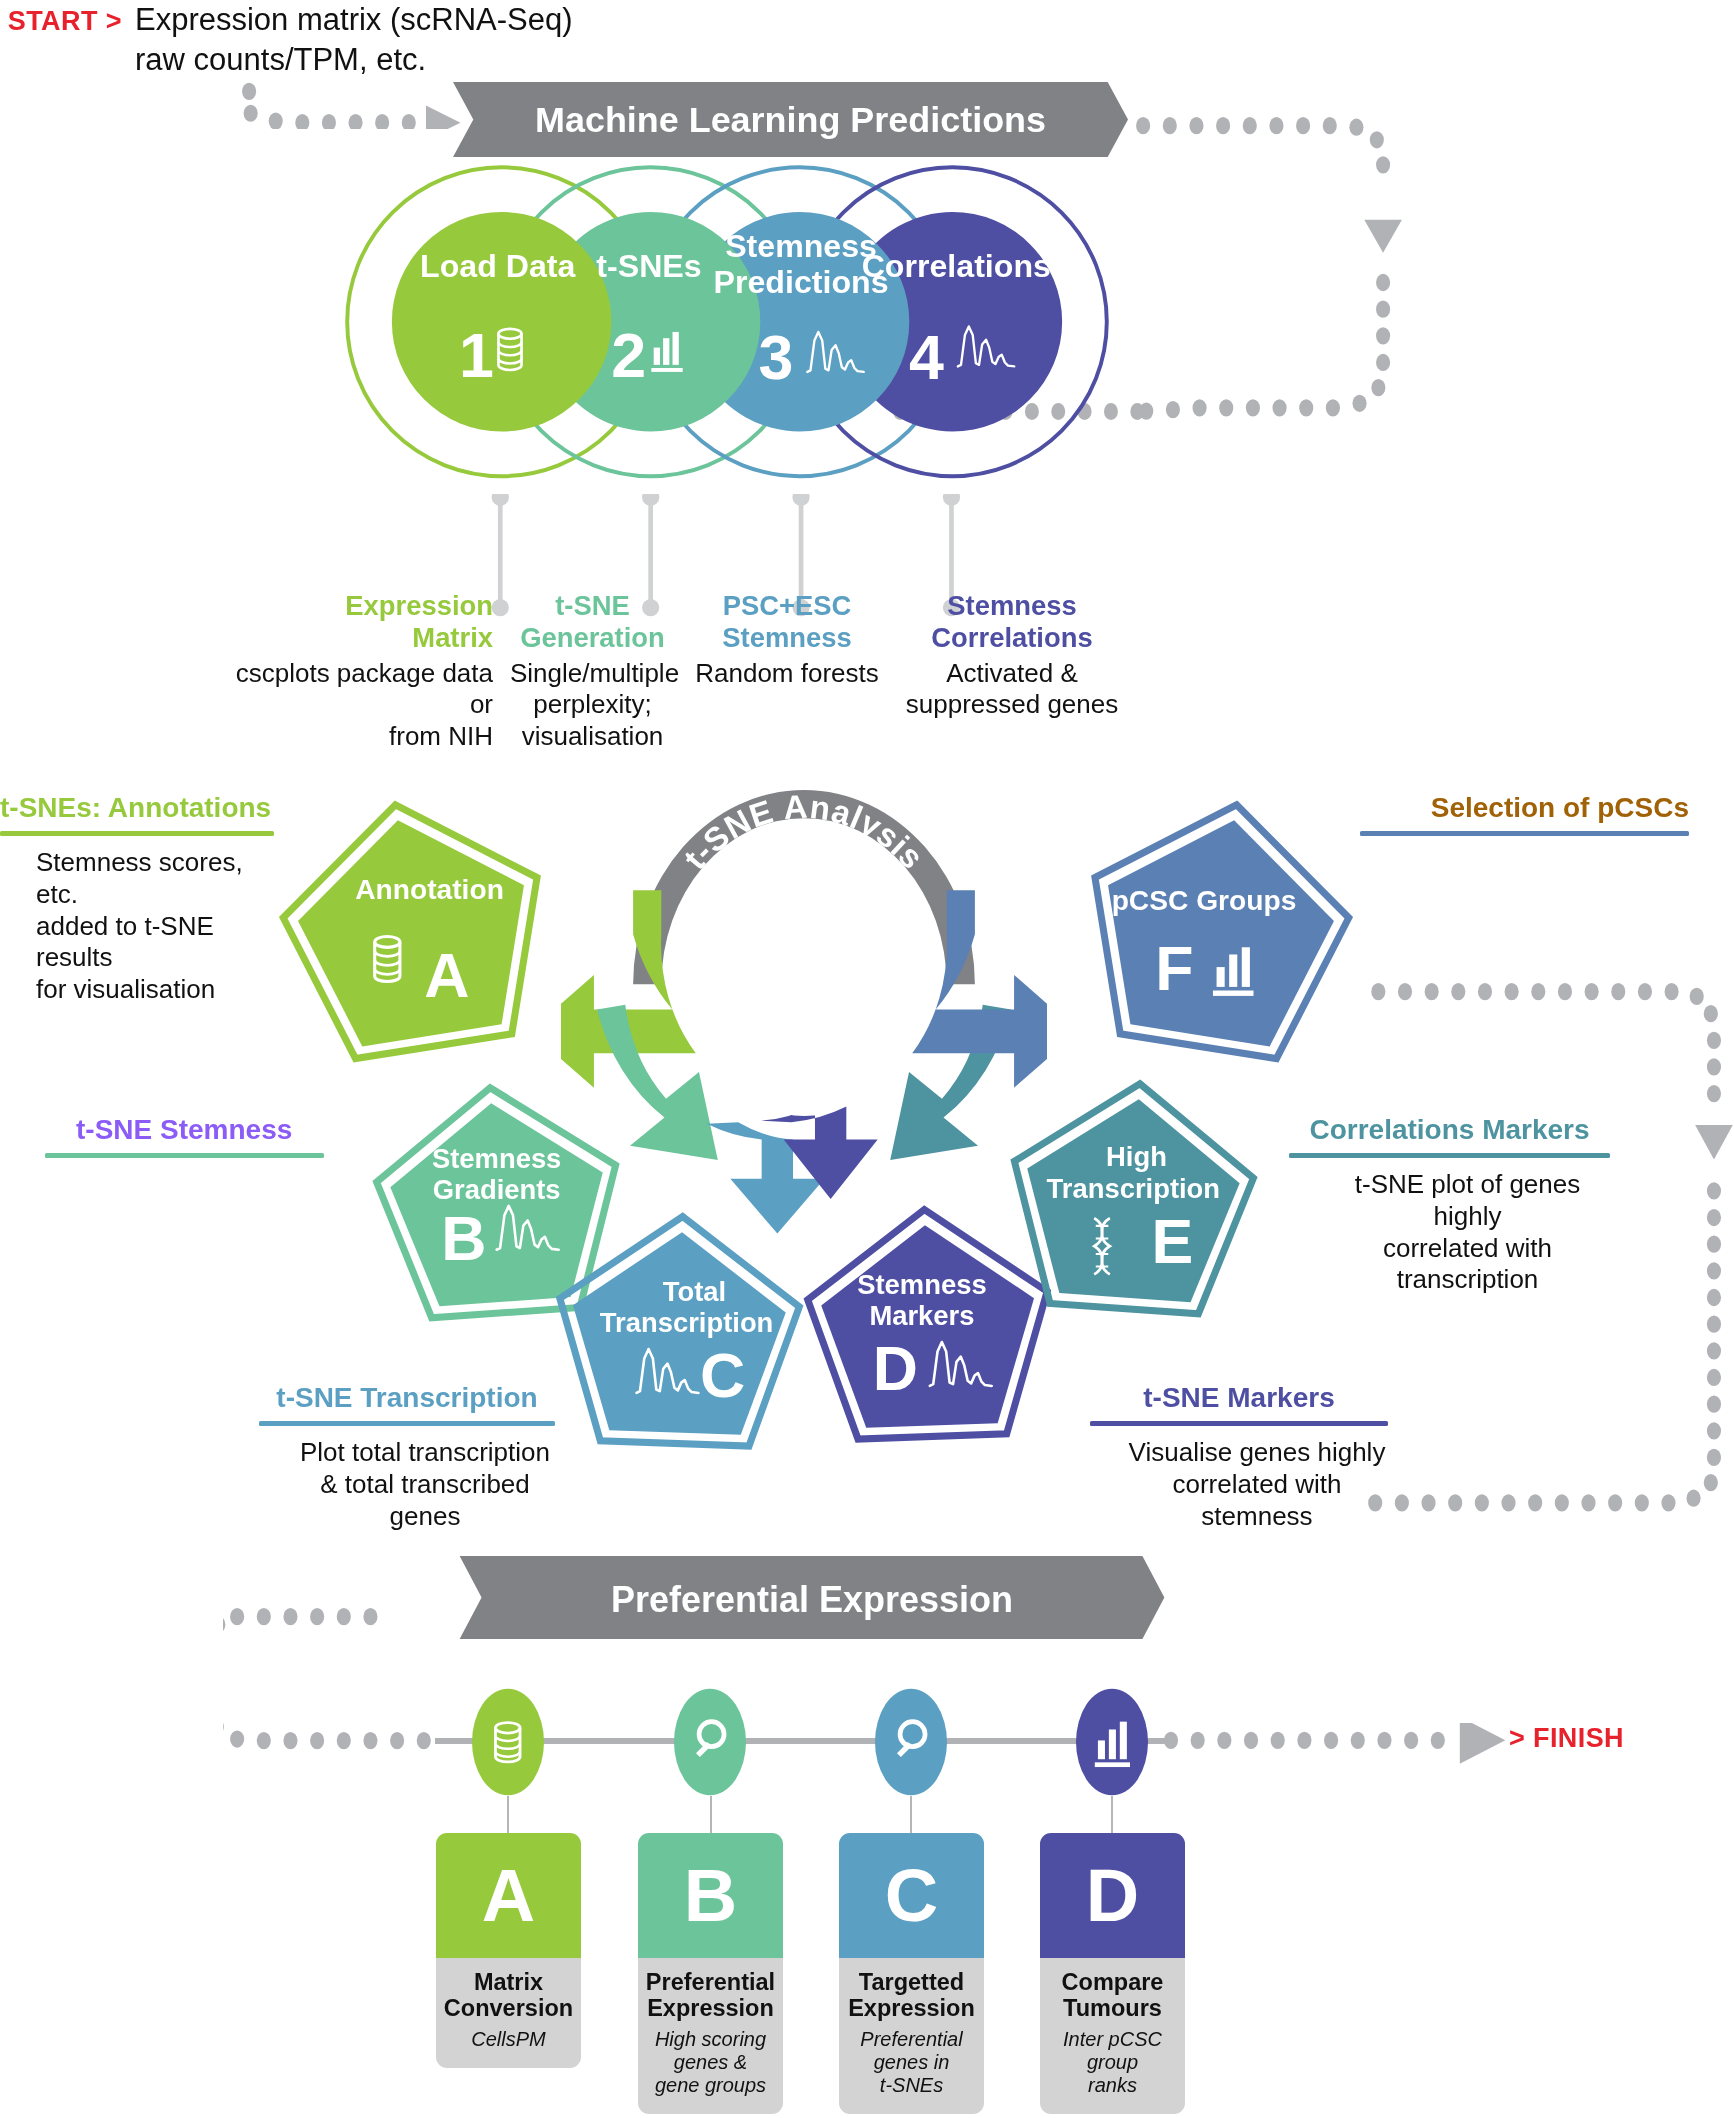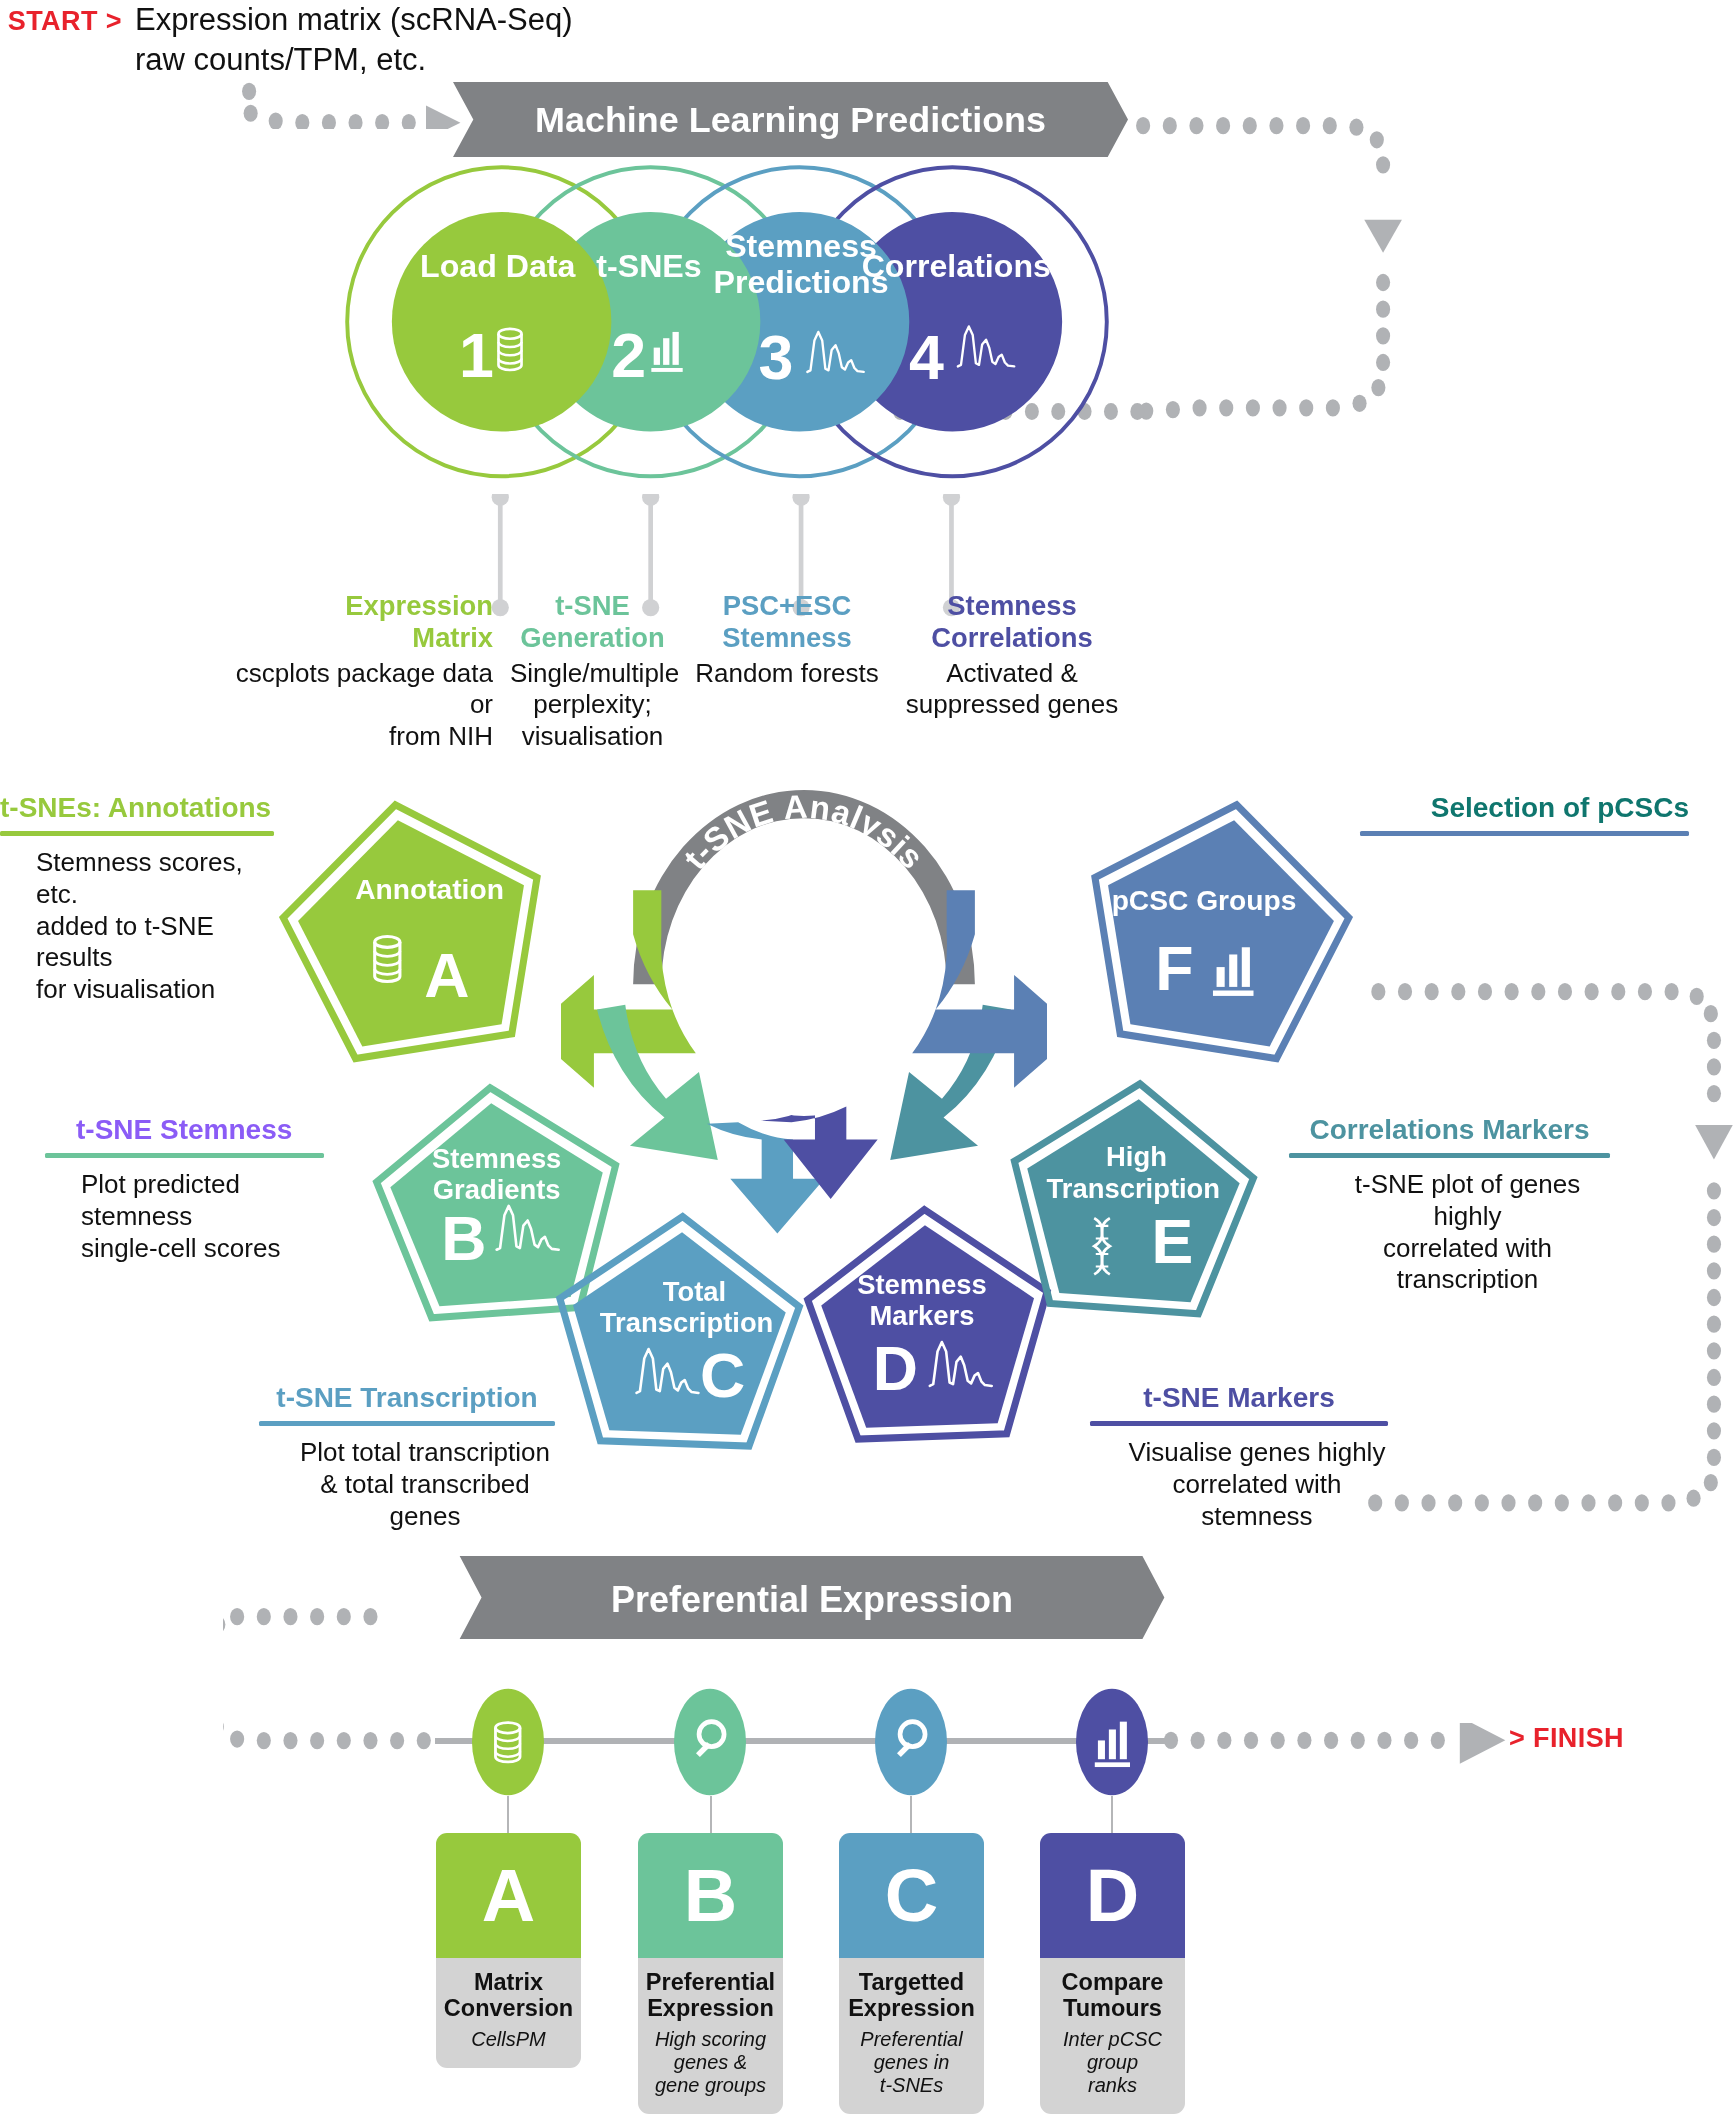--- a/index.html
+++ b/index.html
@@ -311,21 +311,20 @@
 
 <div class="cap" style="left:0px;top:793px;width:274px;">
   <div class="h" style="color:#97c93d;">t-SNEs: Annotations</div>
   <div class="rule" style="background:#97c93d;"></div>
   <div class="b">Stemness scores, etc.<br>added to t-SNE results<br>for visualisation</div>
 </div>
 
 <div class="cap" style="left:45px;top:1115px;width:279px;">
   <div class="h" style="color:#8b5cf6;margin-left:31px;">t-SNE Stemness</div>
   <div class="rule" style="background:#6cc49a;"></div>
-  <div class="b">Plot predicted stemness<br>single-cell scores</div>
 </div>
 
 <div class="cap" style="left:259px;top:1383px;width:296px;text-align:center;">
   <div class="h" style="color:#5b9fc2;">t-SNE Transcription</div>
   <div class="rule" style="background:#5b9fc2;"></div>
   <div class="b">Plot total transcription<br>&amp; total transcribed genes</div>
 </div>
 
 <div class="cap" style="left:1090px;top:1383px;width:298px;text-align:center;">
   <div class="h" style="color:#4e4fa3;">t-SNE Markers</div>
@@ -333,21 +332,21 @@
   <div class="b">Visualise genes highly<br>correlated with stemness</div>
 </div>
 
 <div class="cap" style="left:1289px;top:1115px;width:321px;text-align:center;">
   <div class="h" style="color:#4d93a0;">Correlations Markers</div>
   <div class="rule" style="background:#4d93a0;"></div>
   <div class="b">t-SNE plot of genes highly<br>correlated with transcription</div>
 </div>
 
 <div class="cap" style="left:1360px;top:793px;width:329px;text-align:right;">
-  <div class="h" style="color:#0f766e;">Selection of pCSCs</div>
+  <div class="h" style="color:#a16207;">Selection of pCSCs</div>
   <div class="rule" style="background:#5b80b4;"></div>
 </div>
 
 <svg class="abs" style="left:1364px;top:976px;" width="369" height="643" viewBox="0 0 470 820">
   <g fill="#b0b2b5">
     <ellipse cx="18" cy="20" rx="9" ry="11"></ellipse>
       <ellipse cx="52" cy="20" rx="9" ry="11"></ellipse>
     <ellipse cx="86" cy="20" rx="9" ry="11"></ellipse>
       <ellipse cx="120" cy="20" rx="9" ry="11"></ellipse>
     <ellipse cx="154" cy="20" rx="9" ry="11"></ellipse>

